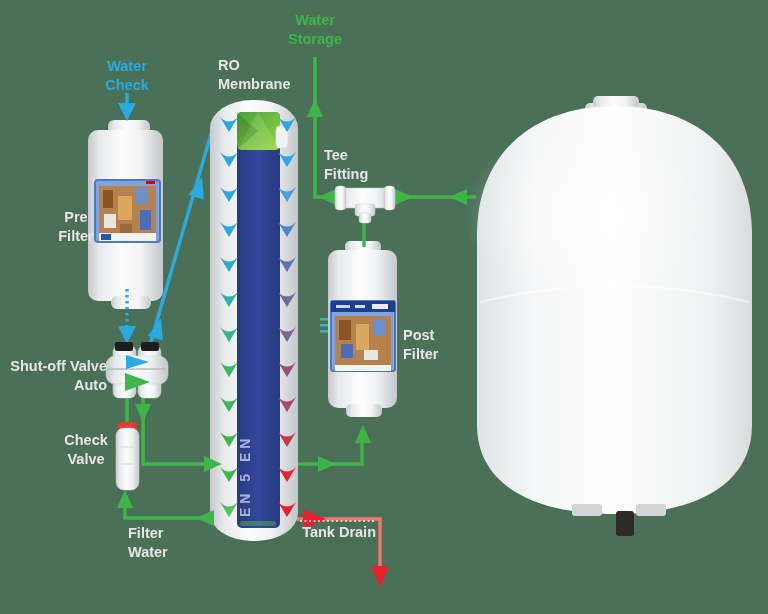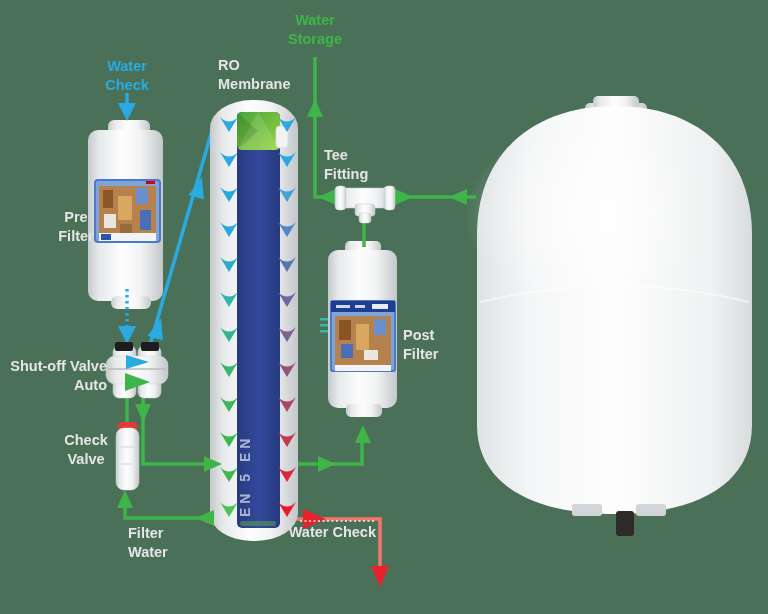--- a/index.html
+++ b/index.html
@@ -260,16 +260,16 @@
   <div>Filter</div>
   <div>Water</div>
 </div>
 
 <div class="label" style="left:403px;top:326px;">
   <div>Post</div>
   <div>Filter</div>
 </div>
 
 <div class="label right" style="left:276px;top:523px;width:100px;">
-  <div>Water Check</div>
+  <div>Tank Drain</div>
 </div>
 
 </div>
 
 </body></html>

